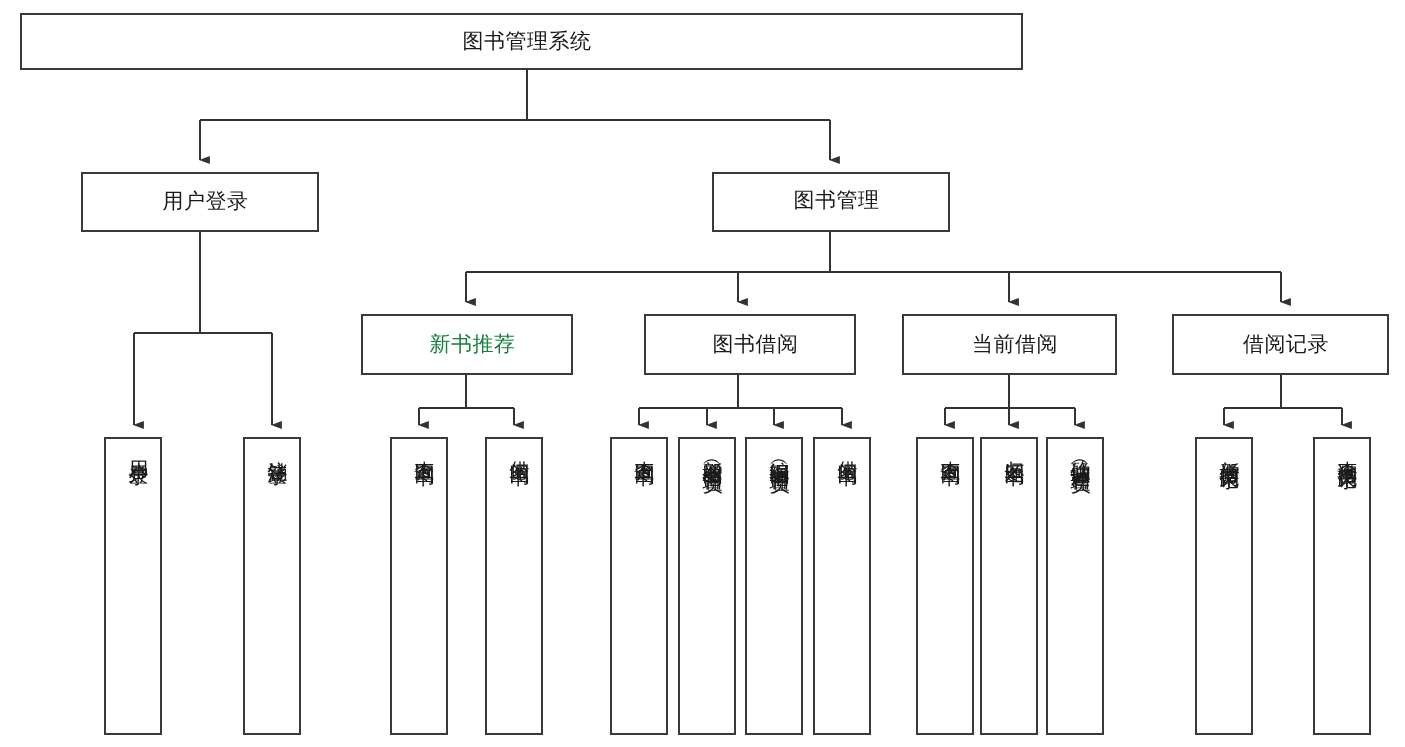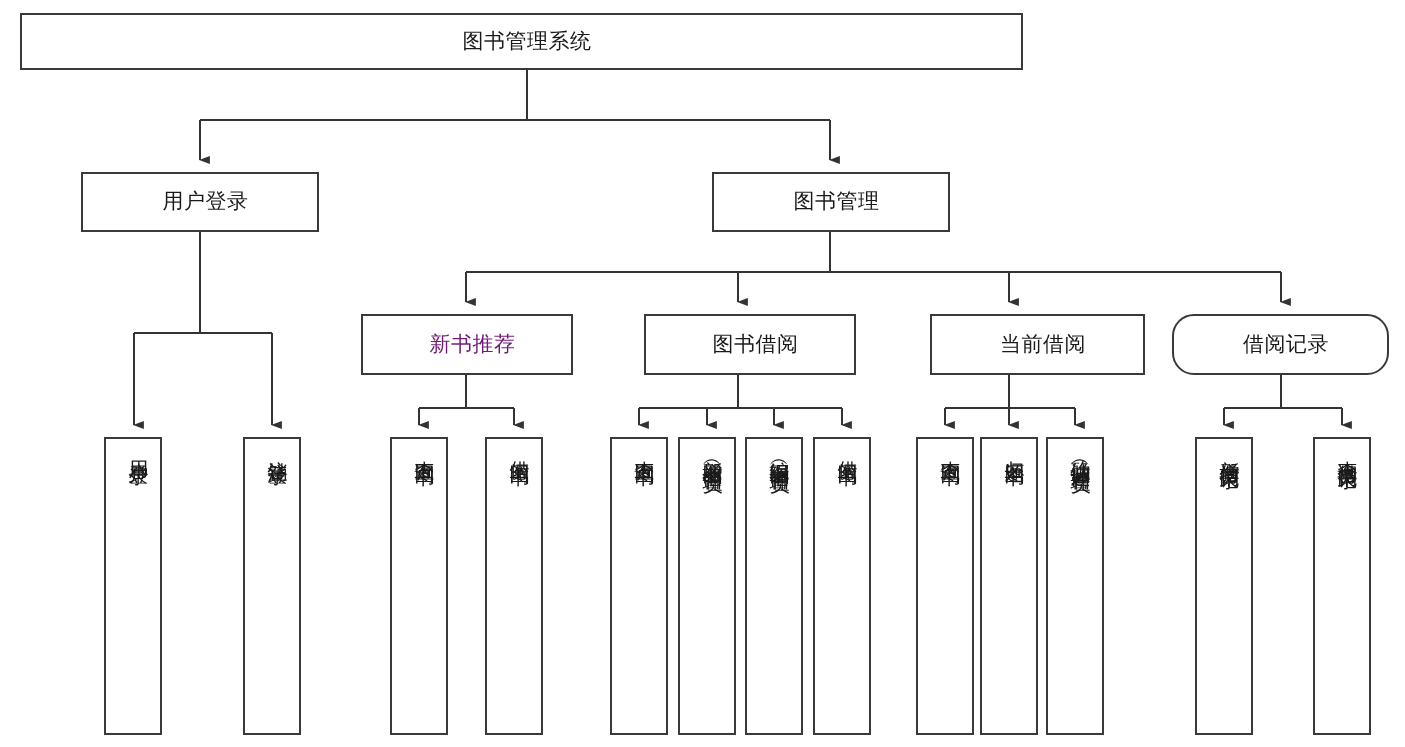--- a/index.html
+++ b/index.html
@@ -128,33 +128,33 @@
   </svg>
 
   <div class="node h" style="left: 20px; top: 13px; width: 1003px; height: 57px; border-color: rgb(58, 58, 58); background: rgb(255, 255, 255);">
     <span class="label" style="color: rgb(26, 26, 26);">图书管理系统</span>
   </div>
 
   <div class="node h" style="left: 81px; top: 172px; width: 238px; height: 60px; border-color: rgb(58, 58, 58); background: rgb(255, 255, 255);">
     <span class="label" style="color: rgb(26, 26, 26);">用户登录</span>
   </div>
   <div class="node h" style="left: 712px; top: 172px; width: 238px; height: 60px; border-color: rgb(58, 58, 58); background: rgb(255, 255, 255);">
-    <span class="label" style="color: rgb(26, 26, 26);">图书管理</span>
+    <span class="label" style="color: rgb(26, 26, 26); font-family: Liberation Mono, monospace;">图书管理</span>
   </div>
 
   <div class="node h" style="left: 361px; top: 314px; width: 212px; height: 61px; border-color: rgb(58, 58, 58); background: rgb(255, 255, 255);">
-    <span class="label" style="color: #701a75;">新书推荐</span>
+    <span class="label" style="color: #15803d;">新书推荐</span>
   </div>
   <div class="node h" style="left: 644px; top: 314px; width: 212px; height: 61px; border-color: rgb(58, 58, 58); background: rgb(255, 255, 255);">
     <span class="label" style="color: rgb(26, 26, 26);">图书借阅</span>
   </div>
-  <div class="node h" style="left: 902px; top: 314px; width: 215px; height: 61px; border-color: rgb(58, 58, 58); background: rgb(255, 255, 255); margin-left: 28px;">
+  <div class="node h" style="left: 902px; top: 314px; width: 215px; height: 61px; border-color: rgb(58, 58, 58); background: rgb(255, 255, 255);">
     <span class="label" style="color: rgb(26, 26, 26);">当前借阅</span>
   </div>
-  <div class="node h" style="left: 1172px; top: 314px; width: 217px; height: 61px; border-color: rgb(58, 58, 58); background: rgb(255, 255, 255); border-radius: 22px;">
+  <div class="node h" style="left: 1172px; top: 314px; width: 217px; height: 61px; border-color: rgb(58, 58, 58); background: rgb(255, 255, 255);">
     <span class="label" style="color: rgb(26, 26, 26);">借阅记录</span>
   </div>
 
   <div class="node v" style="left: 104px; top: 437px; width: 58px; height: 298px; border-color: rgb(58, 58, 58); background: rgb(255, 255, 255);">
     <span class="label" style="color: rgb(26, 26, 26);">用户登录</span>
   </div>
   <div class="node v" style="left: 243px; top: 437px; width: 58px; height: 298px; border-color: rgb(58, 58, 58); background: rgb(255, 255, 255);">
     <span class="label" style="color: rgb(26, 26, 26);">注销登录</span>
   </div>
   <div class="node v" style="left: 390px; top: 437px; width: 58px; height: 298px; border-color: rgb(58, 58, 58); background: rgb(255, 255, 255);">

